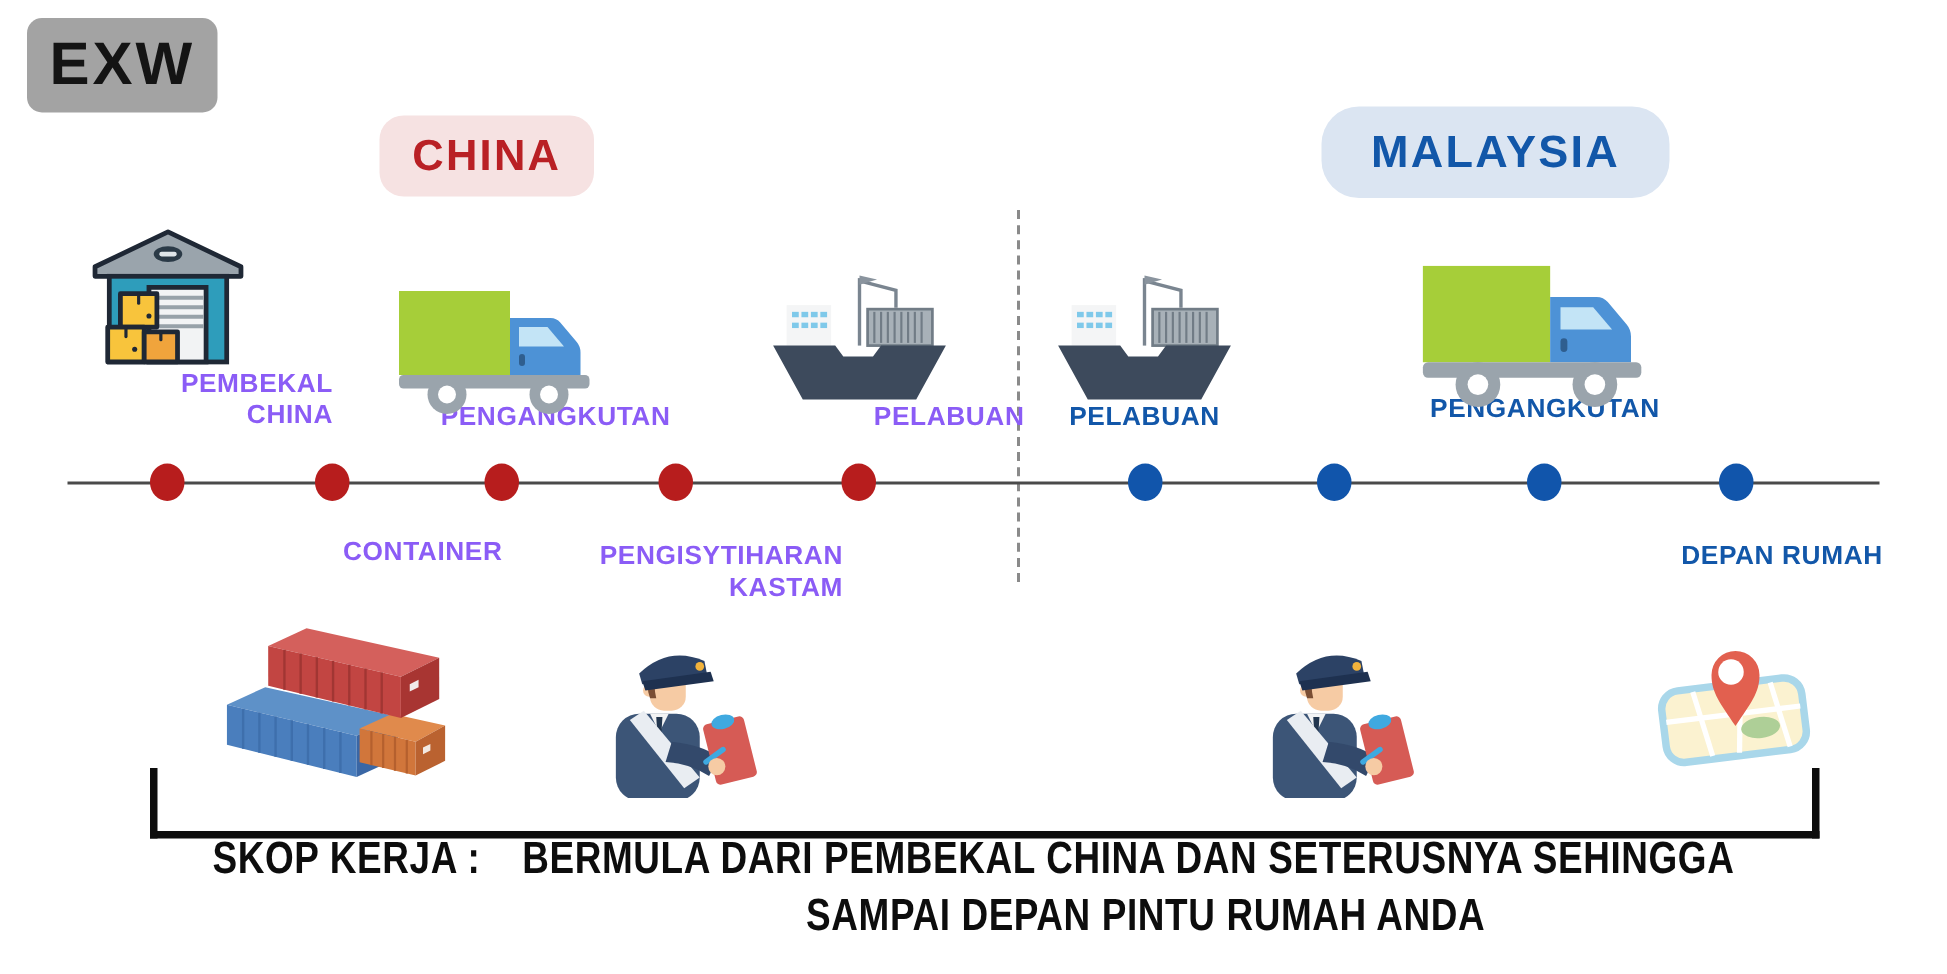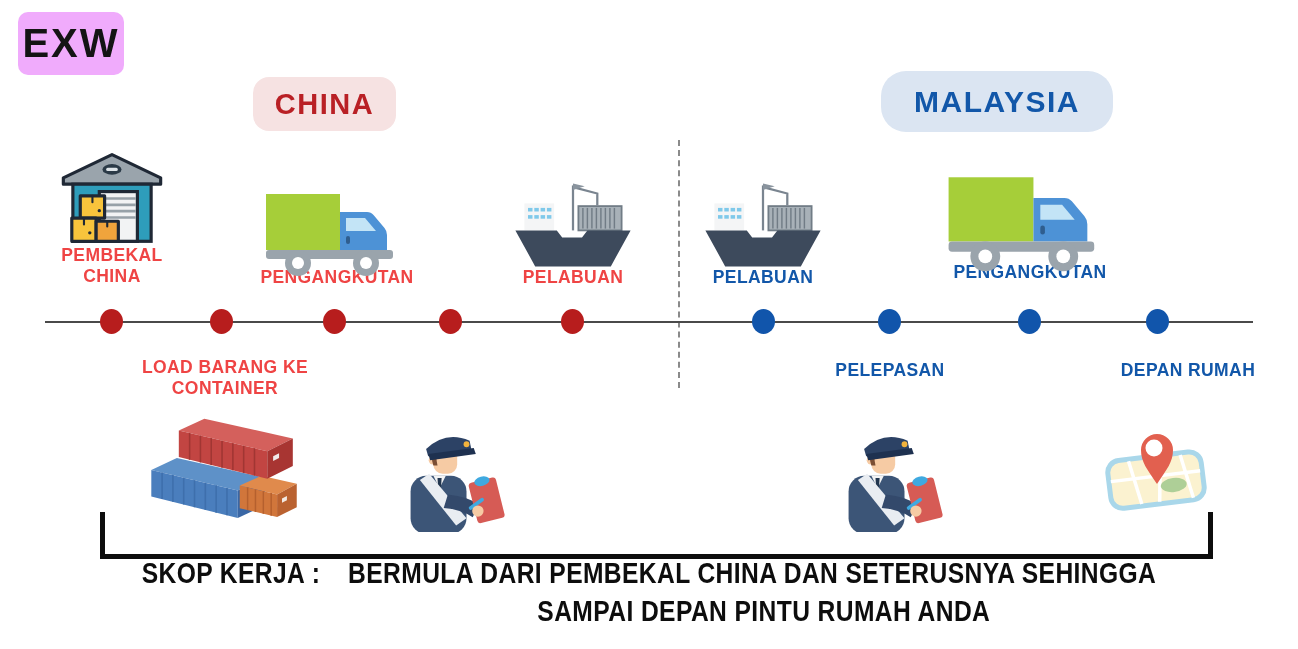--- a/index.html
+++ b/index.html
@@ -1,40 +1,40 @@
 <!DOCTYPE html>
 <html><head>
 <meta charset="utf-8">
 <style>
   html,body{margin:0;padding:0;background:#ffffff;}
   .canvas{
     position:relative;width:1298px;height:649px;background:#ffffff;
     font-family:"Liberation Sans", sans-serif;overflow:hidden;
   }
   .exw-badge{
-    position:absolute;left:18px;top:12px;width:106px;height:63px;
-    background:#f0abfc;border-radius:10px;display:flex;align-items:center;justify-content:center;
+    position:absolute;left:18px;top:12px;width:127px;height:63px;
+    background:#a3a3a3;border-radius:10px;display:flex;align-items:center;justify-content:center;
     font-size:40px;font-weight:800;letter-spacing:2px;color:#141414;
   }
   .region-badge{
     position:absolute;border-radius:16px;display:flex;align-items:center;justify-content:center;
     font-weight:800;letter-spacing:1.5px;
   }
   .region-badge.china{left:253px;top:77px;width:143px;height:54px;background:#F6E2E2;color:#B92025;font-size:29px;}
   .region-badge.malaysia{left:881px;top:71px;width:232px;height:61px;background:#DBE5F2;color:#1257A9;font-size:30px;border-radius:25px;}
   .divider{position:absolute;left:678px;top:140px;height:248px;width:0;border-left:2px dashed #8A8A8A;}
   .timeline{position:absolute;left:45px;top:321px;width:1208px;height:2px;background:#4A4A4A;}
   .dot{position:absolute;top:309px;width:23px;height:25px;border-radius:50%;}
   .dot.red{background:#B71D1D;}
   .dot.blue{background:#1155AB;}
   .step-label{
     position:absolute;width:220px;text-align:center;
     font-size:17.5px;font-weight:800;line-height:21px;letter-spacing:0.4px;
   }
-  .red-text{color:#ef4444;}
+  .red-text{color:#8b5cf6;text-align:right;}
   .blue-text{color:#1257A9;}
   .icon{position:absolute;}
   .icon svg{width:100%;height:100%;display:block;}
   .bracket{position:absolute;left:100px;top:512px;width:1103px;height:42px;border:5px solid #0D0D0D;border-top:none;}
   .scope-line{
     position:absolute;left:0;right:0;color:#0D0D0D;font-weight:800;font-size:30px;
     transform:scaleX(0.82);white-space:nowrap;letter-spacing:0.5px;
   }
   .scope-line1{top:556px;display:flex;justify-content:center;gap:34px;}
   .scope-line2{top:594px;text-align:center;padding-left:280px;}
@@ -67,39 +67,39 @@
   <div class="dot blue" style="left:752px"></div>
   <div class="dot blue" style="left:878px"></div>
   <div class="dot blue" style="left:1018px"></div>
   <div class="dot blue" style="left:1146px"></div>
 
   <div class="step-label red-text" style="left:2px;top:245px">
     <div>PEMBEKAL</div>
       <div>CHINA</div>
   </div>
   <div class="step-label red-text" style="left:115px;top:357px">
-    <div>LOAD BARANG KE</div>
       <div>CONTAINER</div>
   </div>
   <div class="step-label red-text" style="left:227px;top:267px">
     <div>PENGANGKUTAN</div>
       <div></div>
   </div>
   <div class="step-label red-text" style="left:342px;top:360px">
+    <div>PENGISYTIHARAN</div>
+      <div>KASTAM</div>
   </div>
   <div class="step-label red-text" style="left:463px;top:267px">
     <div>PELABUAN</div>
       <div></div>
   </div>
   <div class="step-label blue-text" style="left:653px;top:267px">
     <div>PELABUAN</div>
       <div></div>
   </div>
   <div class="step-label blue-text" style="left:780px;top:360px">
-    <div>PELEPASAN</div>
   </div>
   <div class="step-label blue-text" style="left:920px;top:262px">
     <div>PENGANGKUTAN</div>
       <div></div>
   </div>
   <div class="step-label blue-text" style="left:1078px;top:360px">
     <div>DEPAN RUMAH</div>
   </div>
 
   <div class="icon" style="left:57px;top:148px;width:110px;height:102px">

